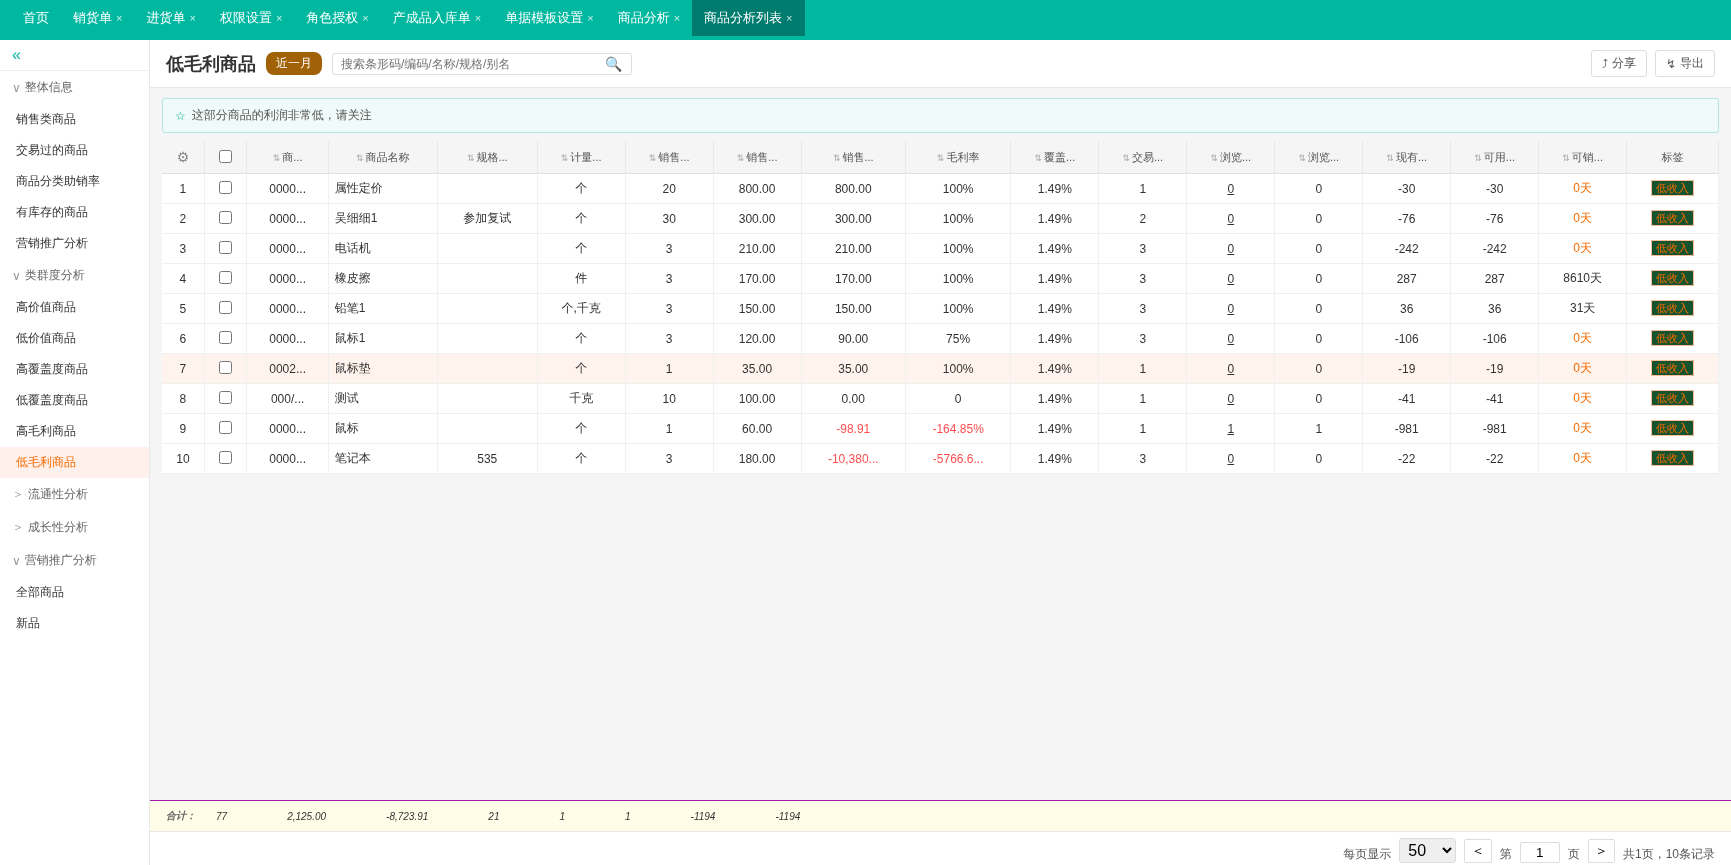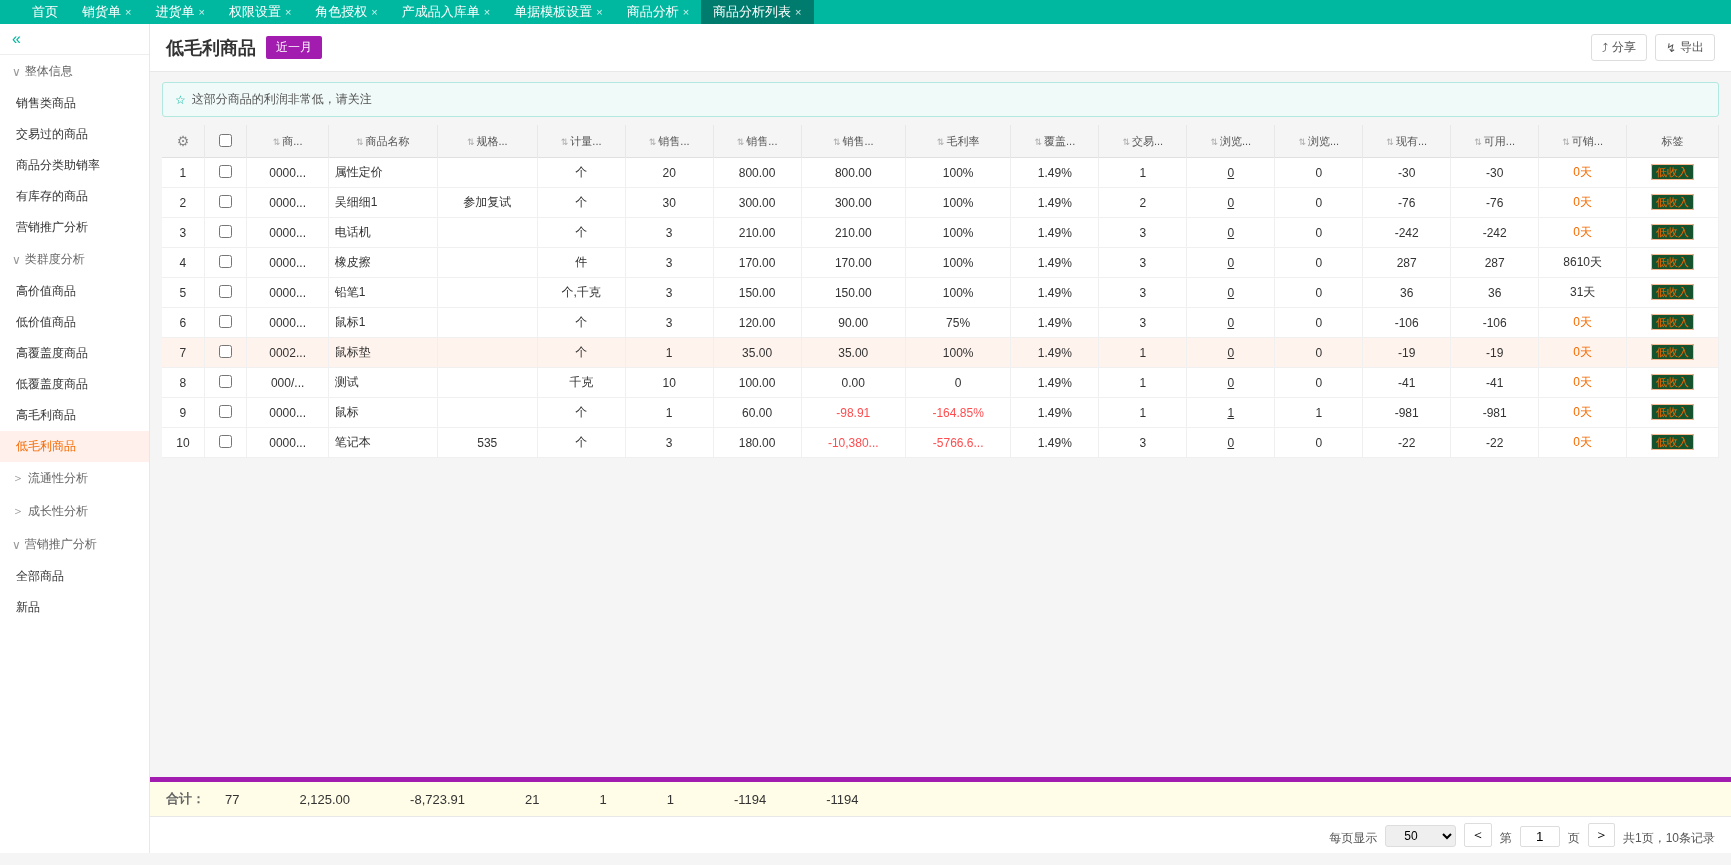--- a/index.html
+++ b/index.html
@@ -2,23 +2,23 @@
 <html><head>
   <meta charset="utf-8">
   <style>
     * { box-sizing: border-box; margin: 0; padding: 0; }
     body { font-family: "Microsoft YaHei", Arial, sans-serif; font-size: 12px; background: #f5f5f5; color: #333; }
 
     
     .top-nav {
       background: #00b8a0;
       display: flex;
-      align-items: center;
-      height: 24px;
-      padding: 0 20px;
+      align-items: flex-start;
+      height: 40px;
+      padding: 0 11px;
     }
     .top-nav .nav-item {
       color: #fff;
       padding: 0 12px;
       height: 36px;
       display: flex;
       align-items: center;
       cursor: pointer;
       font-size: 13px;
       white-space: nowrap;
@@ -79,24 +79,24 @@
       align-items: center;
       border-bottom: 1px solid #e8e8e8;
       gap: 10px;
     }
     .page-title {
       font-size: 18px;
       font-weight: bold;
       color: #333;
     }
     .period-btn {
-      background: #a21caf;
+      background: #a16207;
       color: #fff;
       border: none;
-      border-radius: 2px;
+      border-radius: 8px;
       padding: 3px 10px;
       cursor: pointer;
       font-size: 12px;
     }
     .search-box {
       flex: 1;
       display: flex;
       align-items: center;
       border: 1px solid #ddd;
       border-radius: 3px;
@@ -196,26 +196,27 @@
       border: 1px solid #ffbb96;
       border-radius: 2px;
       padding: 1px 4px;
       font-size: 11px;
     }
     .underline-link { text-decoration: underline; cursor: pointer; }
 
     
     .footer-summary {
       background: #fffde8;
-      border-top: 5px solid #a21caf;
+      border-top: 1px solid #a21caf;
       padding: 8px 16px;
       display: flex;
       align-items: center;
       gap: 20px;
-      font-size: 13px;
+      font-size: 10px;
+      font-style: italic;
     }
     .footer-summary .label { color: #666; font-weight: bold; }
     .footer-summary .vals {
       display: flex;
       gap: 60px;
     }
 
     
     .pagination-bar {
       background: #fff;
@@ -224,22 +225,22 @@
       display: flex;
       align-items: flex-end;
       justify-content: flex-end;
       gap: 8px;
       font-size: 12px;
       color: #555;
     }
     .pagination-bar select {
       border: 1px solid #ddd;
       border-radius: 3px;
-      padding: 2px 14px;
-      font-size: 12px;
+      padding: 2px 4px;
+      font-size: 16px;
     }
     .pagination-bar .page-btn {
       border: 1px solid #ddd;
       background: #fff;
       padding: 2px 6px;
       cursor: pointer;
       border-radius: 2px;
     }
     .pagination-bar .page-input {
       width: 40px;
@@ -350,20 +351,24 @@
     </div>
     <div class="sidebar-item">全部商品</div>
     <div class="sidebar-item">新品</div>
   </aside>
 
   <div class="content">
 
     <div class="content-header">
       <span class="page-title">低毛利商品</span>
       <button class="period-btn">近一月</button>
+      <div class="search-box">
+        <input type="text" placeholder="搜索条形码/编码/名称/规格/别名" style="">
+        <span class="search-icon">🔍</span>
+      </div>
       <div class="header-actions">
         <button class="action-btn">
           <span>⤴</span>
           <span>分享</span>
         </button>
         <button class="action-btn">
           <span>↯</span>
           <span>导出</span>
         </button>
       </div>

